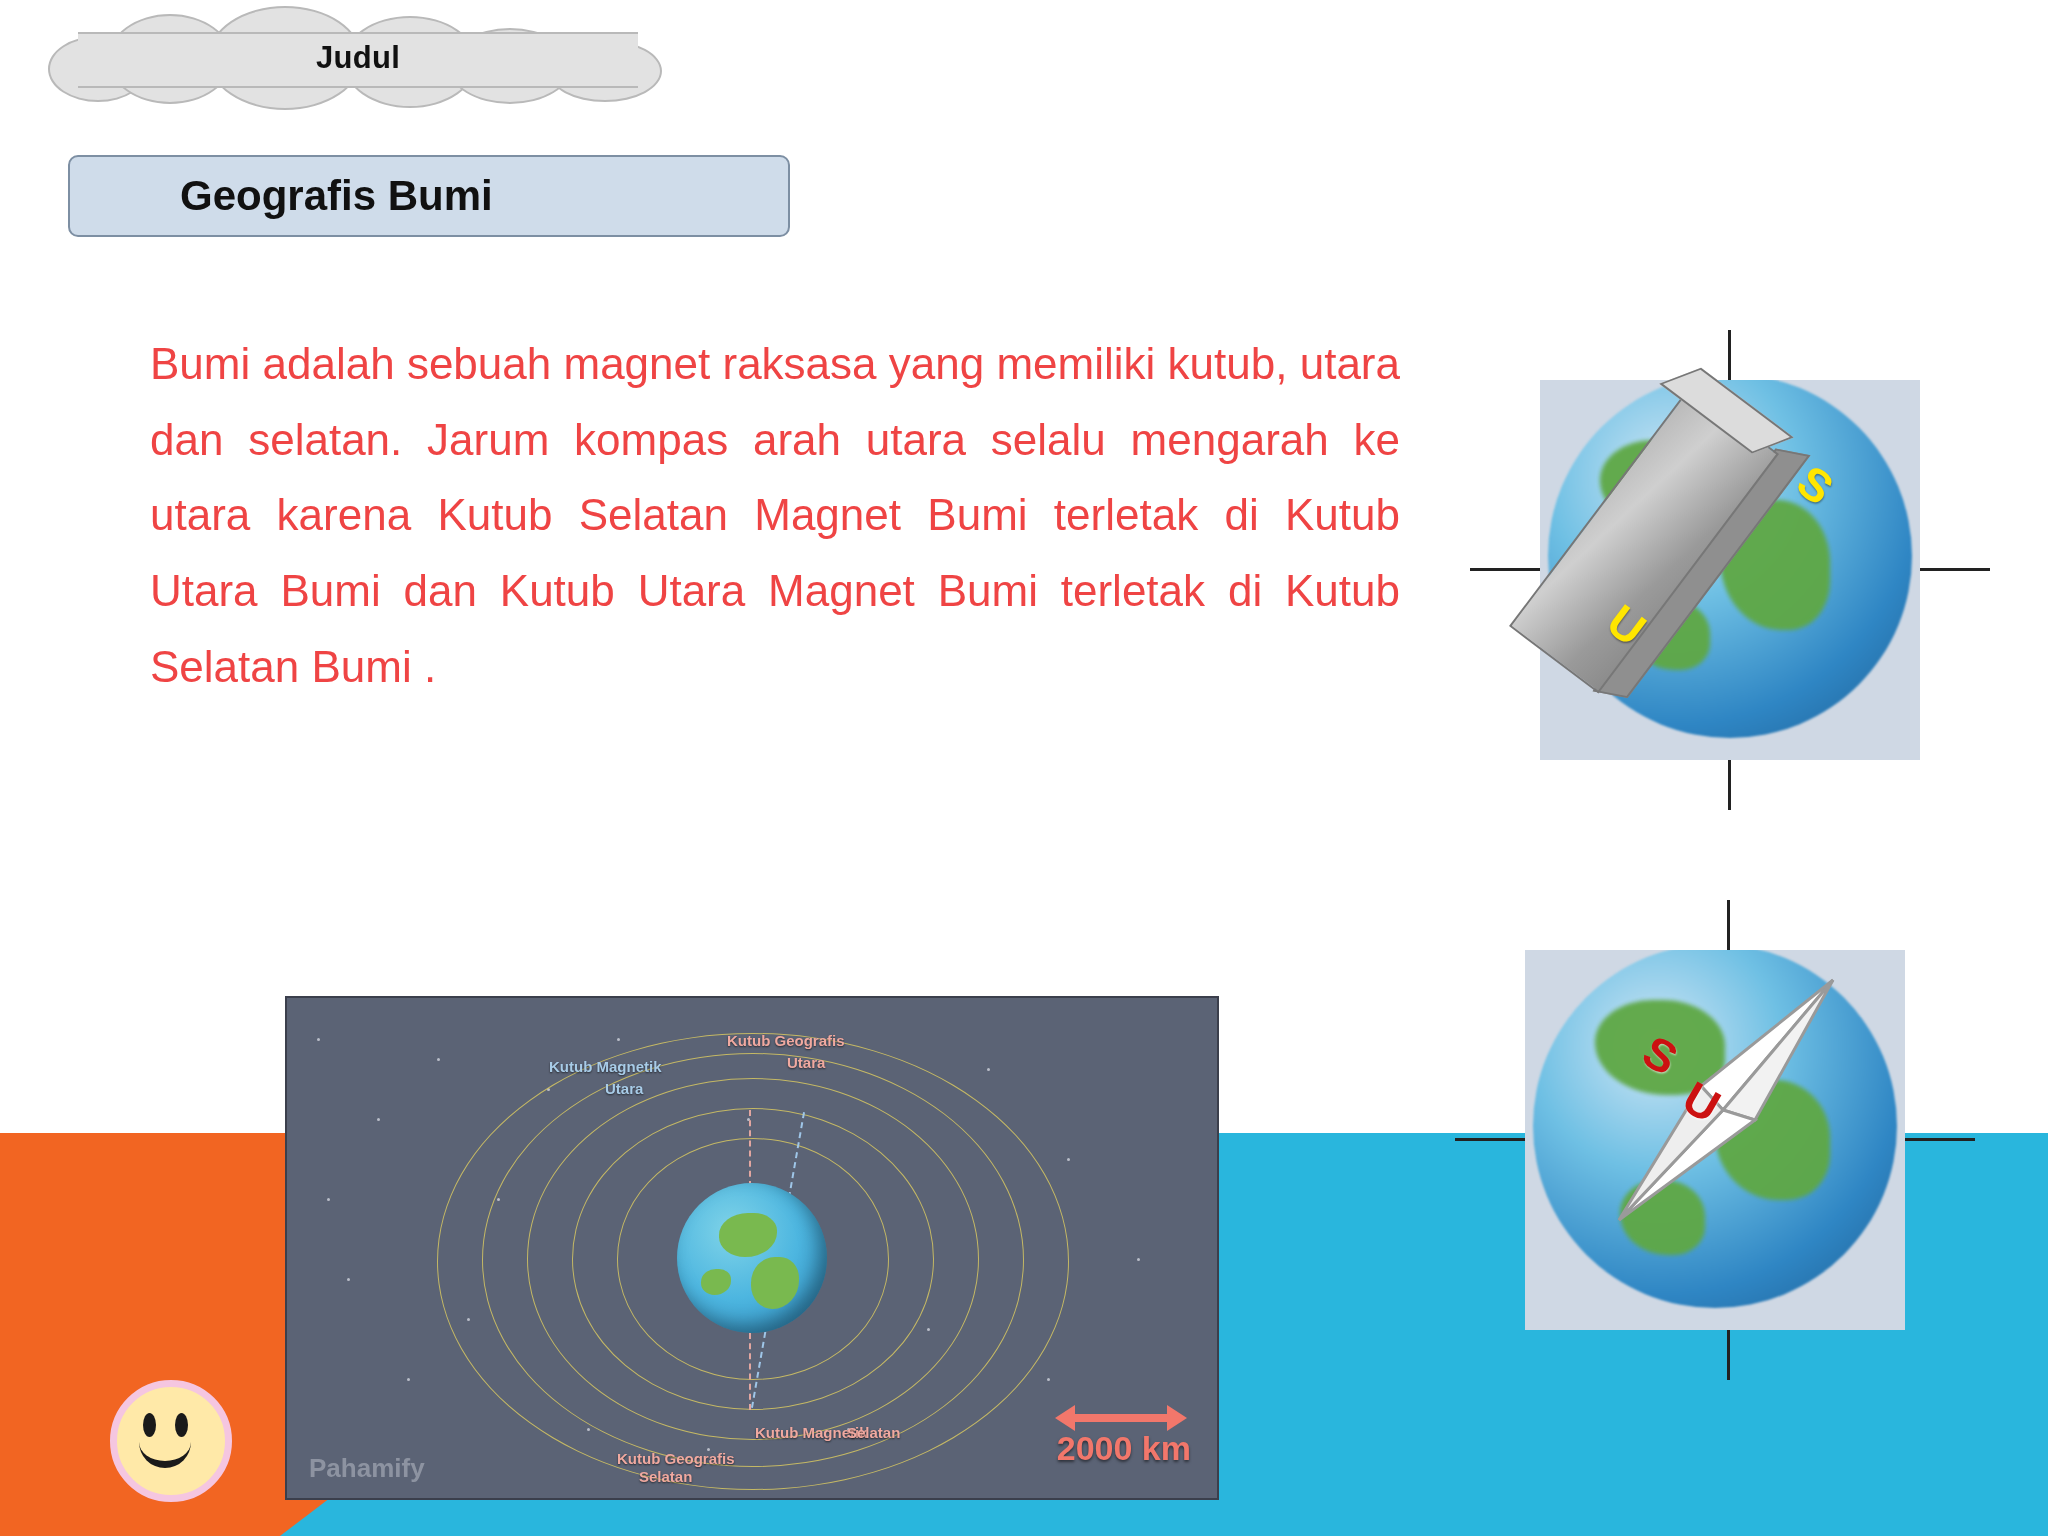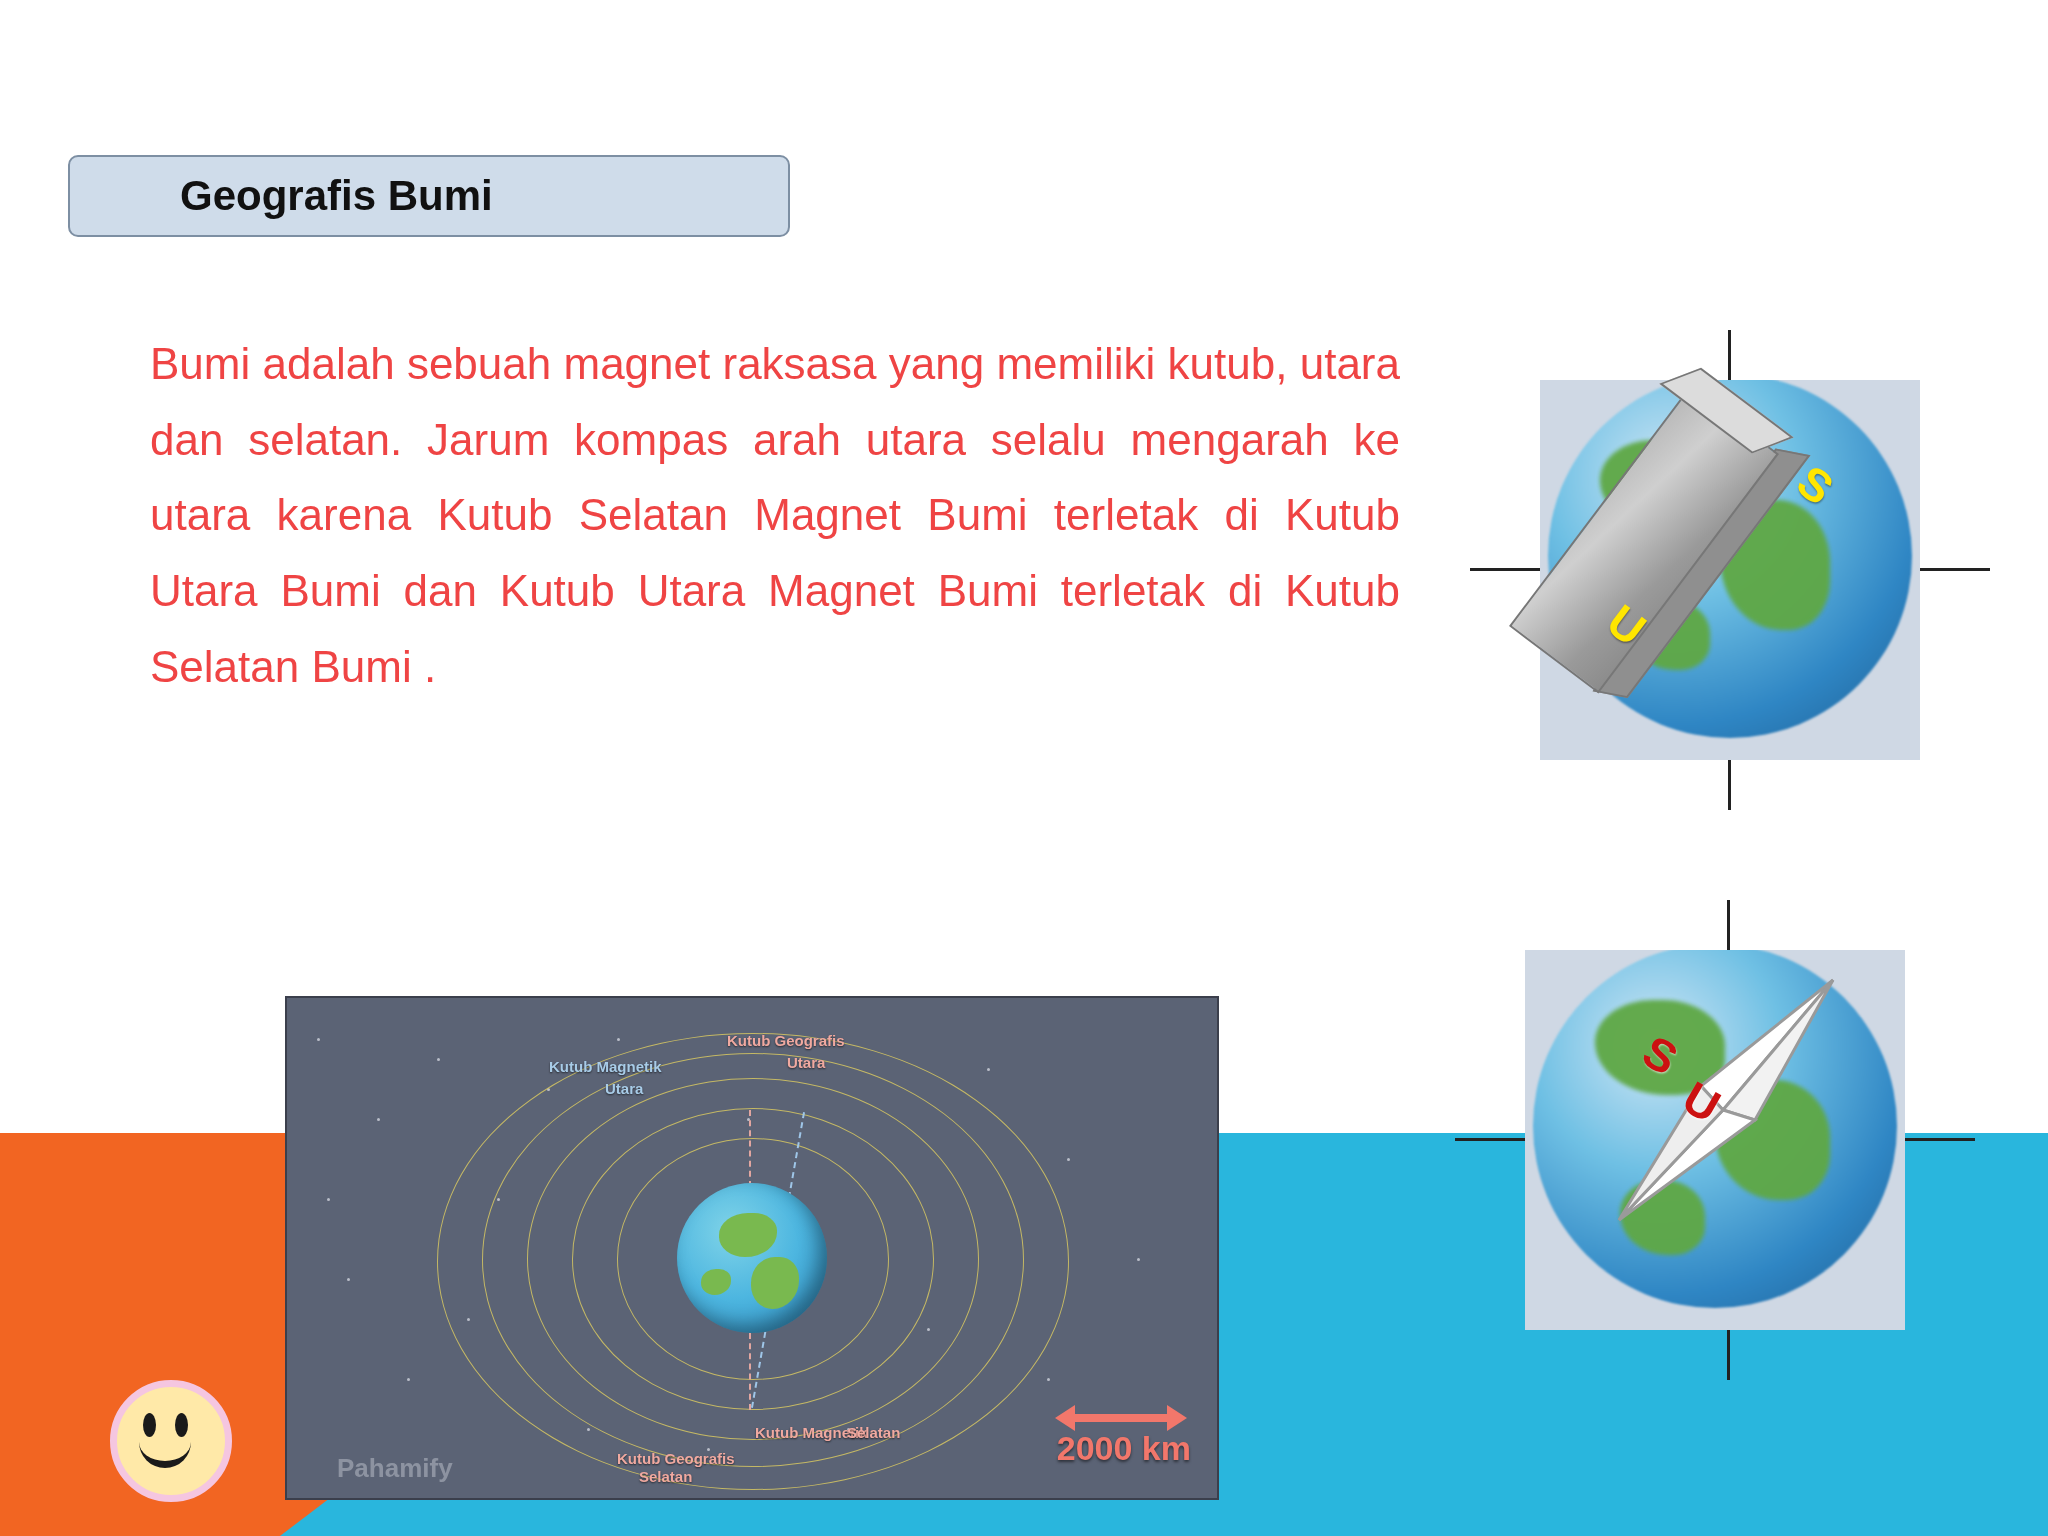--- a/index.html
+++ b/index.html
@@ -249,21 +249,20 @@
   .fi-arrow:before { left: -18px; border-right: 20px solid #f2776b; }
   .fi-arrow:after  { right: -18px; border-left: 20px solid #f2776b; }
   .fi-watermark {
     position: absolute;
     left: 22px;
     bottom: 14px;
     color: #9aa0ad;
     font-size: 26px;
     font-weight: bold;
     opacity: .8;
-    margin-left: 28px;
   }
 
   
   .fig {
     position: absolute;
     z-index: 6;
   }
   .fig .cross-v, .fig .cross-h {
     position: absolute;
     background: #222;
@@ -355,20 +354,32 @@
     font-weight: bold;
     color: #cc1111;
     text-shadow: 1px 1px 2px rgba(255,255,255,.6);
   }
 </style>
 </head>
 <body>
 
 <div class="nav-bar">
 
+  <div class="cloud" id="cloud-judul">
+    <div class="puffs">
+      <span style="left:0px;  top:30px; width:96px;  height:62px;"></span>
+      <span style="left:60px; top:8px;  width:120px; height:86px;"></span>
+      <span style="left:160px;top:0px;  width:150px; height:100px;"></span>
+      <span style="left:295px;top:10px; width:130px; height:88px;"></span>
+      <span style="left:400px;top:22px; width:120px; height:72px;"></span>
+      <span style="left:500px;top:34px; width:110px; height:58px;"></span>
+    </div>
+    <div class="body"></div>
+    <div class="label">Judul</div>
+  </div>
 
 
 </div>
 
 <div class="title-box">
   <span class="title-text">Geografis Bumi</span>
 </div>
 
 <p class="paragraph">Bumi adalah sebuah magnet raksasa yang memiliki kutub, utara dan selatan. Jarum kompas arah utara selalu mengarah ke utara karena Kutub Selatan Magnet Bumi terletak di Kutub Utara Bumi dan Kutub Utara Magnet Bumi terletak di Kutub Selatan Bumi .</p>
 

